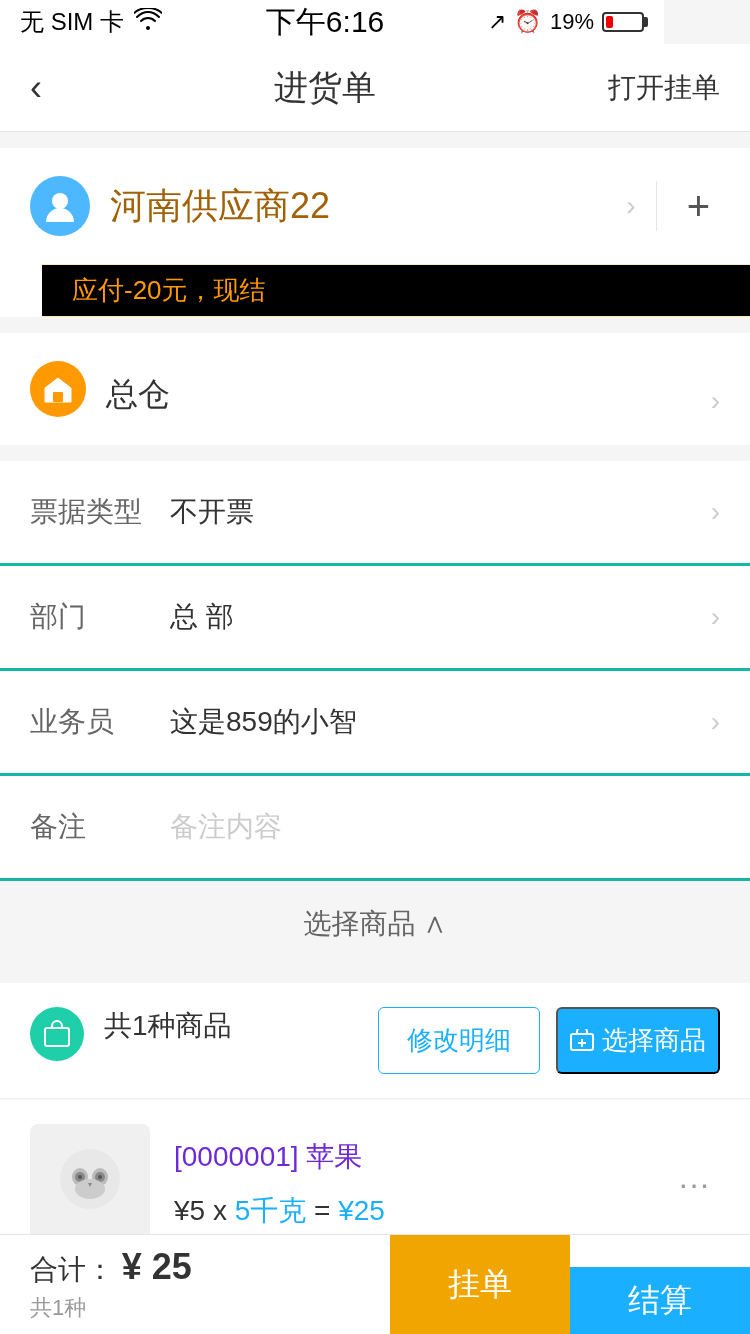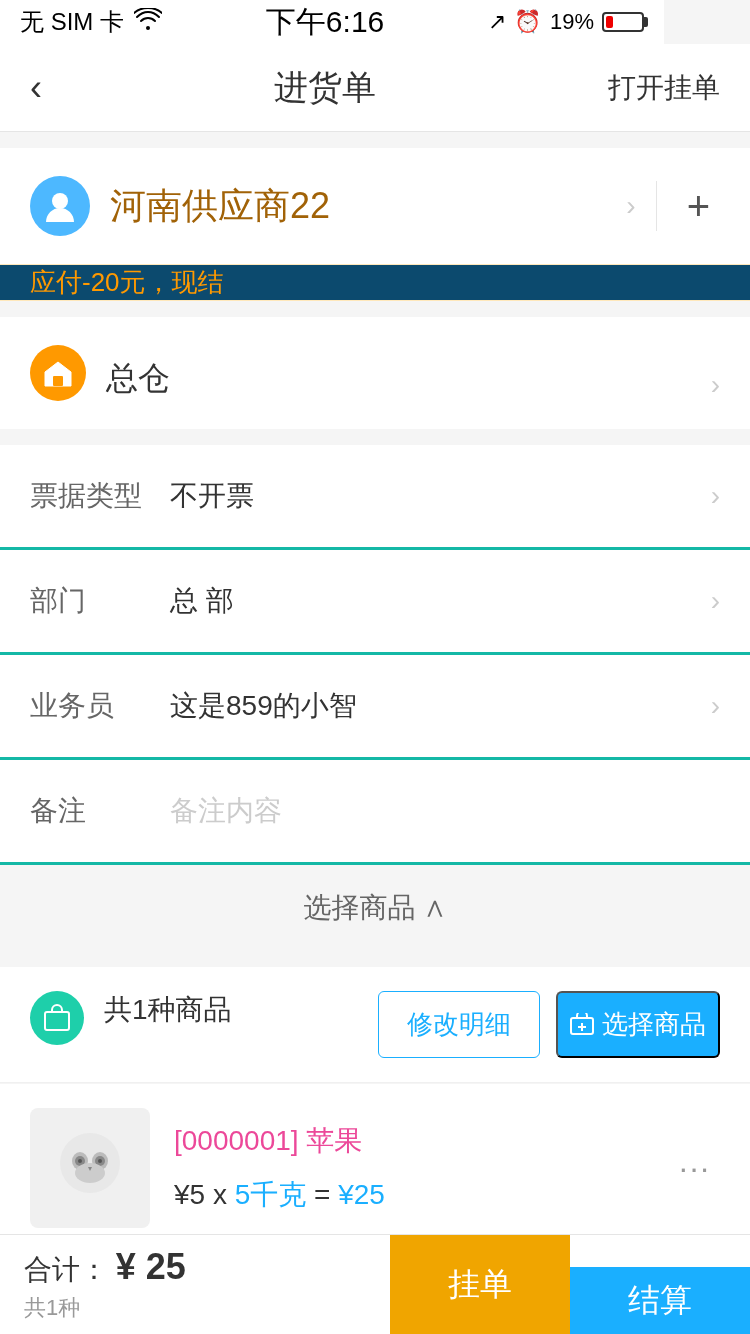--- a/index.html
+++ b/index.html
@@ -75,26 +75,27 @@
       display: flex; align-items: center; justify-content: center;
       font-size: 30px; color: #fff; margin-right: 20px; flex-shrink: 0;
     }
     .supplier-name { flex: 1; font-size: 36px; color: #a16207; }
     .chevron { font-size: 28px; color: #ccc; margin-left: 10px; }
     .divider-v { width: 1px; height: 50px; background: #e5e5e5; margin: 0 20px; }
     .add-btn { font-size: 40px; color: #555; padding: 0 10px; }
 
     
     .info-banner {
-      background: #0c4a6e;
-      padding: 0 30px;
+      background: #000000;
+      padding: 8px 30px;
       font-size: 26px;
       color: #f90;
       border-top: 1px solid #ffe8bb;
       border-bottom: 1px solid #ffe8bb;
+      margin-left: 42px;
     }
 
     
     .warehouse-row {
       display: flex;
       align-items: flex-end;
       padding: 28px 30px;
       background: #fff;
     }
     .warehouse-icon {
@@ -176,42 +177,42 @@
       border-radius: 8px;
       margin-right: 24px;
       flex-shrink: 0;
       display: flex; align-items: center; justify-content: center;
       overflow: hidden;
     }
     .product-thumb-owl {
       font-size: 44px; color: #bbb;
     }
     .product-info { flex: 1; }
-    .product-name { font-size: 28px; color: #ec4899; margin-bottom: 16px; }
+    .product-name { font-size: 28px; color: #6d28d9; margin-bottom: 16px; }
     .product-price { font-size: 28px; color: #333; }
     .product-price .price-highlight { color: #1aafff; }
     .product-more { font-size: 32px; color: #999; padding: 0 10px; cursor: pointer; }
 
     
     .bottom-bar {
       position: fixed;
       bottom: 0;
       width: 750px;
       height: 100px;
       display: flex;
       align-items: stretch;
       background: #fff;
       border-top: 1px solid #e5e5e5;
     }
     .bottom-total {
       flex: 1;
       display: flex;
       flex-direction: column;
       justify-content: center;
-      padding: 0 24px;
+      padding: 0 30px;
     }
     .btn-hang {
       width: 180px;
       background: #f0a500;
       color: #fff;
       font-size: 32px;
       display: flex; align-items: center; justify-content: center;
       cursor: pointer;
     }
     .btn-checkout {

